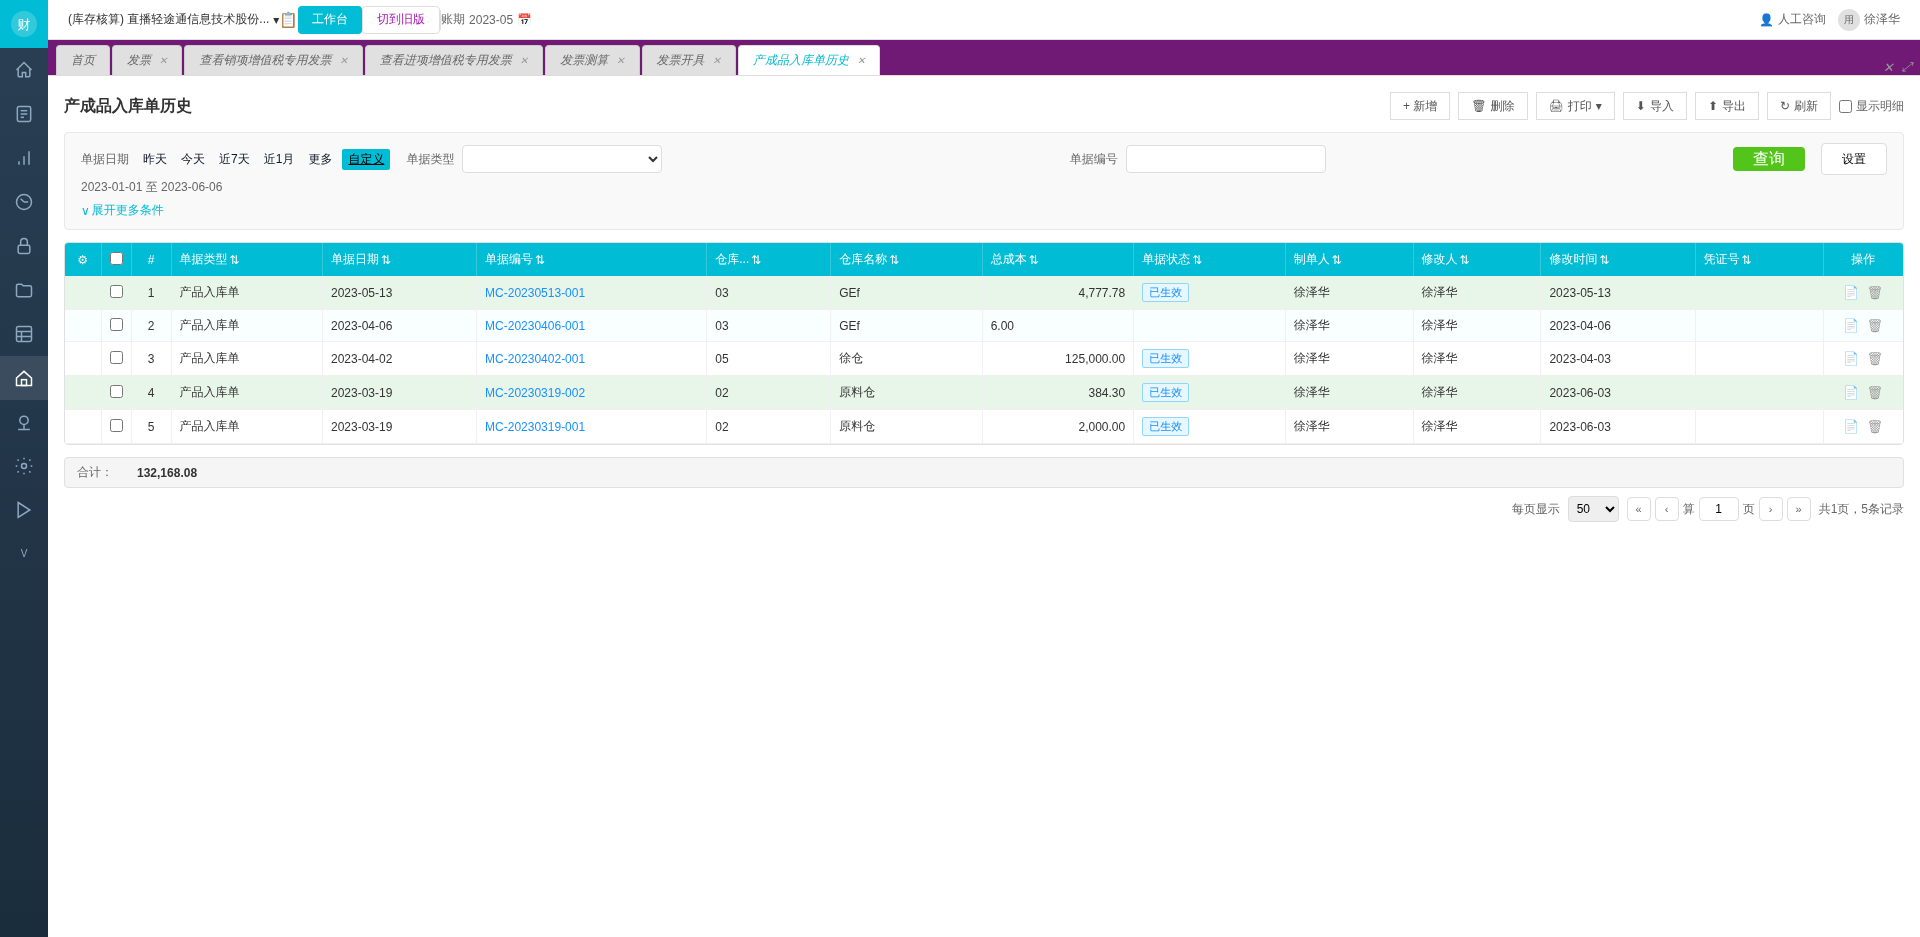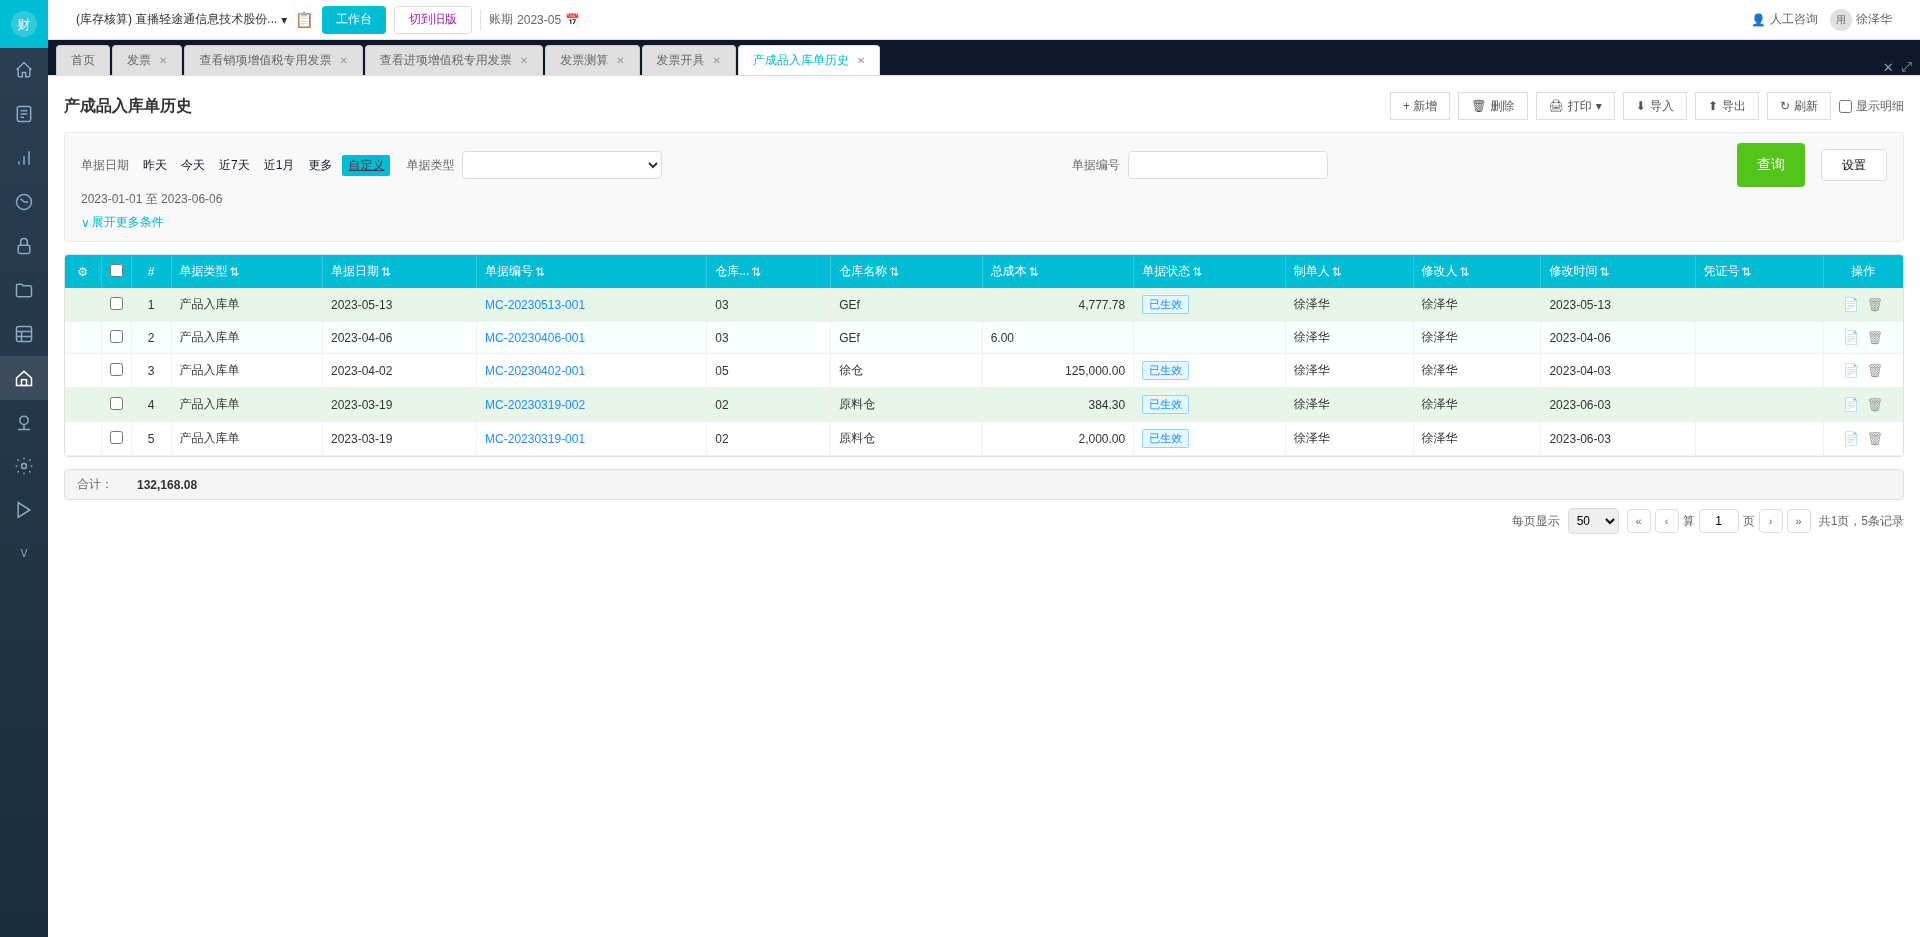--- a/index.html
+++ b/index.html
@@ -10,59 +10,59 @@
     .sidebar-logo { width: 48px; height: 48px; background: #00bcd4; display: flex; align-items: center; justify-content: center; }
     .sidebar-logo svg { width: 28px; height: 28px; }
     .sidebar-item { width: 48px; height: 44px; display: flex; align-items: center; justify-content: center; cursor: pointer; color: #8fa8c0; }
     .sidebar-item:hover, .sidebar-item.active { color: #fff; background: rgba(255,255,255,0.1); }
     .sidebar-item svg { width: 20px; height: 20px; }
 
     
     .main { flex: 1; display: flex; flex-direction: column; overflow: hidden; }
 
     
-    .topbar { height: 40px; background: #fff; border-bottom: 1px solid #e0e0e0; display: flex; align-items: center; padding: 0 28px; gap: 8px; flex-shrink: 0; }
+    .topbar { height: 40px; background: #fff; border-bottom: 1px solid #e0e0e0; display: flex; align-items: center; padding: 0 20px; gap: 0; flex-shrink: 0; }
     .topbar-company { font-size: 12px; color: #333; display: flex; align-items: center; gap: 4px; }
     .topbar-divider { width: 1px; height: 20px; background: #e0e0e0; }
     .topbar-btn { height: 28px; padding: 0 14px; border-radius: 4px; border: none; cursor: pointer; font-size: 12px; }
     .btn-workspace { background: #00bcd4; color: #fff; }
     .btn-switch { background: #fff; border: 1px solid #ddd; color: #a21caf; }
     .topbar-period { font-size: 12px; color: #666; display: flex; align-items: center; gap: 4px; }
     .topbar-right { margin-left: auto; display: flex; align-items: center; gap: 12px; font-size: 12px; color: #666; }
     .topbar-right .user-info { display: flex; align-items: center; gap: 4px; cursor: pointer; }
 
     
-    .tabbar { height: 36px; background: #0f172a; display: flex; align-items: flex-end; padding: 0 8px; flex-shrink: 0; border-bottom: 1px solid #ddd; }
+    .tabbar { height: 36px; background: #701a75; display: flex; align-items: flex-end; padding: 0 8px; flex-shrink: 0; border-bottom: 1px solid #ddd; font-style: italic; }
     .tab { height: 30px; padding: 0 14px; display: flex; align-items: center; gap: 6px; font-size: 12px; cursor: pointer; border-radius: 4px 4px 0 0; background: #e0e0e0; color: #666; border: 1px solid #ccc; border-bottom: none; margin-right: 2px; white-space: nowrap; }
     .tab.active { background: #fff; color: #00bcd4; border-color: #ddd; }
     .tab .close-btn { font-size: 10px; color: #999; cursor: pointer; margin-left: 2px; }
     .tabbar-right { margin-left: auto; display: flex; align-items: center; gap: 8px; }
 
     
     .page { flex: 1; background: #fff; overflow-y: auto; padding: 16px; }
 
     
     .page-header { display: flex; align-items: center; justify-content: space-between; margin-bottom: 12px; }
     .page-title { font-size: 16px; font-weight: bold; color: #333; }
     .page-actions { display: flex; align-items: center; gap: 8px; }
     .action-btn { height: 28px; padding: 0 12px; border-radius: 0; border: 1px solid #ddd; background: #fff; font-size: 12px; cursor: pointer; display: flex; align-items: center; gap: 4px; color: #555; }
 
     
     .filter-area { background: #f9f9f9; border: 1px solid #e8e8e8; border-radius: 4px; padding: 10px 16px; margin-bottom: 12px; }
     .filter-row { display: flex; align-items: center; gap: 16px; flex-wrap: wrap; }
     .filter-label { font-size: 12px; color: #666; white-space: nowrap; }
     .filter-date-options { display: flex; gap: 6px; align-items: center; }
     .date-btn { font-size: 12px; color: #0f172a; cursor: pointer; padding: 2px 4px; border-radius: 2px; }
-    .date-btn.custom { background: #00bcd4; color: #404040; padding: 2px 6px; border-radius: 2px; text-decoration: underline; }
+    .date-btn.custom { background: #00bcd4; color: #000000; padding: 2px 6px; border-radius: 2px; text-decoration: underline; }
     .filter-date-range { font-size: 12px; color: #666; margin-top: 4px; }
     .filter-group { display: flex; align-items: center; gap: 8px; flex: 1; }
     .filter-select { height: 28px; border: 1px solid #ddd; border-radius: 4px; font-size: 12px; padding: 0 8px; background: #fff; color: #333; min-width: 200px; }
     .filter-input { height: 28px; border: 1px solid #ddd; border-radius: 4px; font-size: 12px; padding: 0 8px; background: #fff; color: #333; min-width: 200px; }
     .expand-more { font-size: 12px; color: #00bcd4; cursor: pointer; display: flex; align-items: center; gap: 2px; }
-    .search-btn { height: 44px; padding: 0 20px; background: #52c41a; color: #fff; border: none; border-radius: 4px; font-size: 14px; cursor: pointer; }
+    .search-btn { height: 24px; padding: 0 20px; background: #52c41a; color: #fff; border: none; border-radius: 4px; font-size: 16px; cursor: pointer; }
     .setting-btn { height: 32px; padding: 0 20px; background: #fff; border: 1px solid #ddd; border-radius: 4px; font-size: 12px; cursor: pointer; }
 
     
     .table-wrap { border: 1px solid #e0e0e0; border-radius: 4px; overflow: hidden; }
     table { width: 100%; border-collapse: collapse; font-size: 12px; }
     thead tr { background: #00bcd4; color: #fff; }
     thead th { padding: 8px 8px; text-align: left; font-weight: normal; border-right: 1px solid rgba(255,255,255,0.2); white-space: nowrap; }
     thead th:last-child { border-right: none; }
     tbody tr { border-bottom: 1px solid #f0f0f0; }
     tbody tr:nth-child(odd) { background: #fff; }

